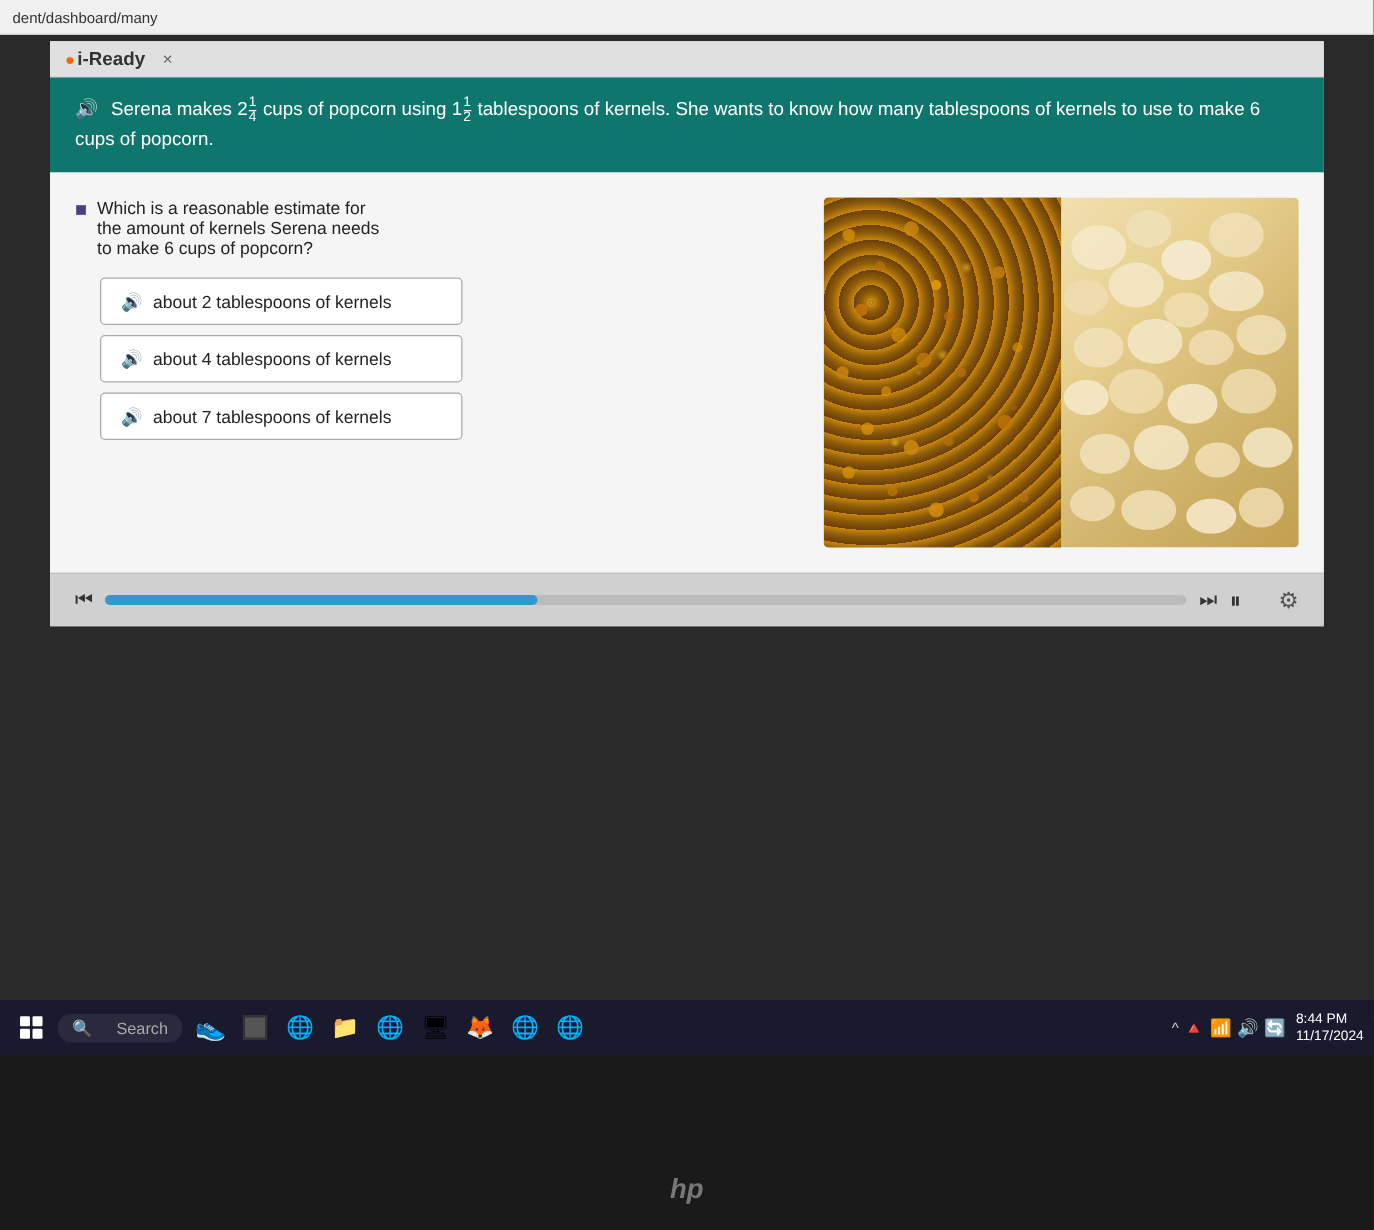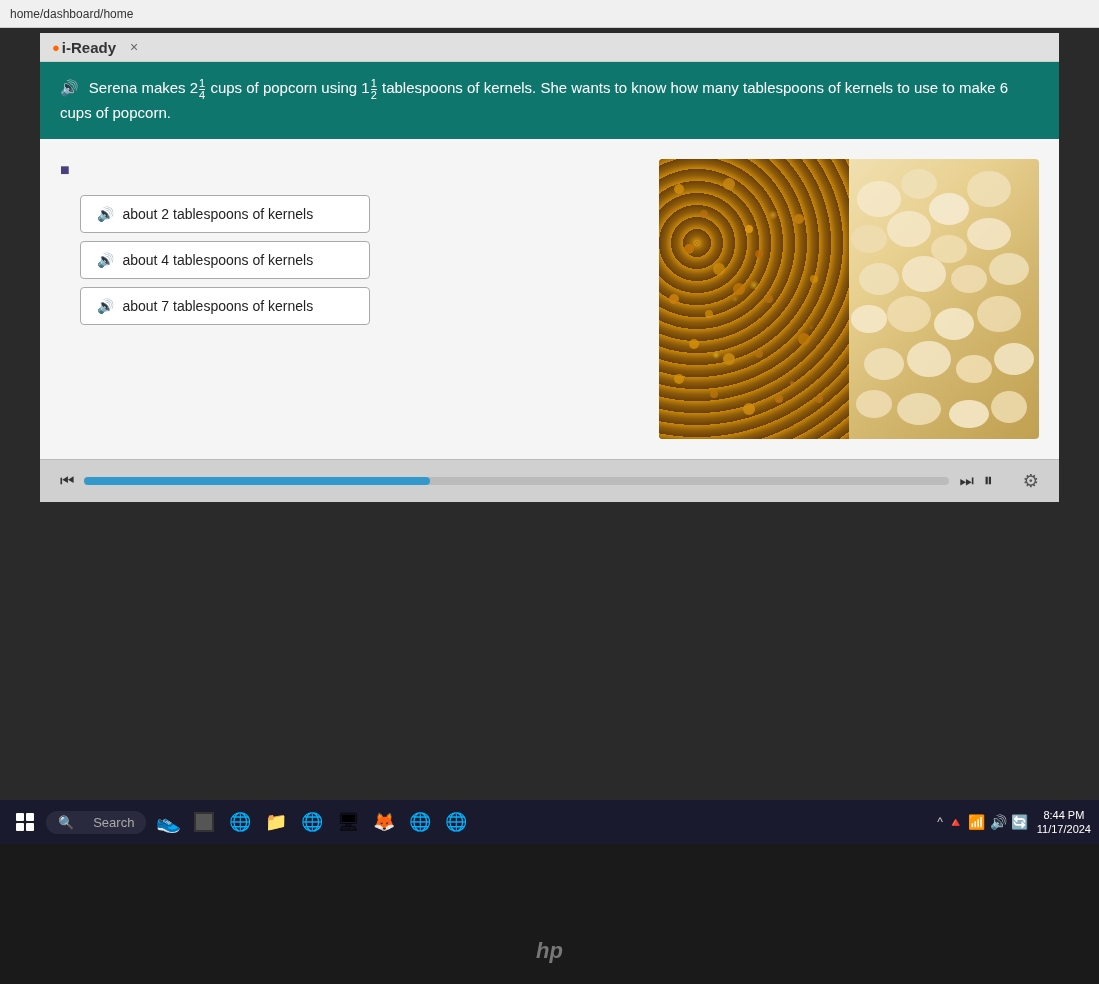--- a/index.html
+++ b/index.html
@@ -306,21 +306,21 @@
     .system-tray {
       margin-left: auto;
       display: flex;
       align-items: center;
       gap: 8px;
       color: white;
       font-size: 11px;
     }
 
     .time-display {
-      text-align: center;
+      text-align: left;
       line-height: 1.3;
     }
 
     .tray-icons {
       display: flex;
       align-items: center;
       gap: 4px;
     }
 
     
@@ -357,21 +357,21 @@
       line-height: 1;
       margin: 0 1px;
     }
     .frac-inline .fn { border-bottom: 1px solid white; }
     .frac-inline .fd {}
   </style>
 </head>
 <body>
 
 <div class="browser-bar">
-  <span>home/dashboard/home</span>
+  <span>dent/dashboard/many</span>
 </div>
 
 <div class="iready-container">
 
   <div class="iready-header">
     <div class="iready-logo">
       <span style="color:#f60; font-size:13px;">●</span>
       <span>i-Ready</span>
     </div>
     <div class="close-btn">×</div>
@@ -388,20 +388,21 @@
           <span class="fd">2</span>
         </span> tablespoons of kernels. She wants to know how many tablespoons of kernels to use to make 6 cups of popcorn.
     </span>
   </div>
 
   <div class="main-content">
 
     <div class="left-panel">
       <div class="question-text">
         <span class="question-bullet">■</span>
+        <span>Which is a reasonable estimate for<br>the amount of kernels Serena needs<br>to make 6 cups of popcorn?</span>
       </div>
 
       <div class="answer-options">
 
         <button class="answer-btn">
           <span class="audio-speaker">🔊</span>
           <span>about 2 tablespoons of kernels</span>
         </button>
 
         <button class="answer-btn">

